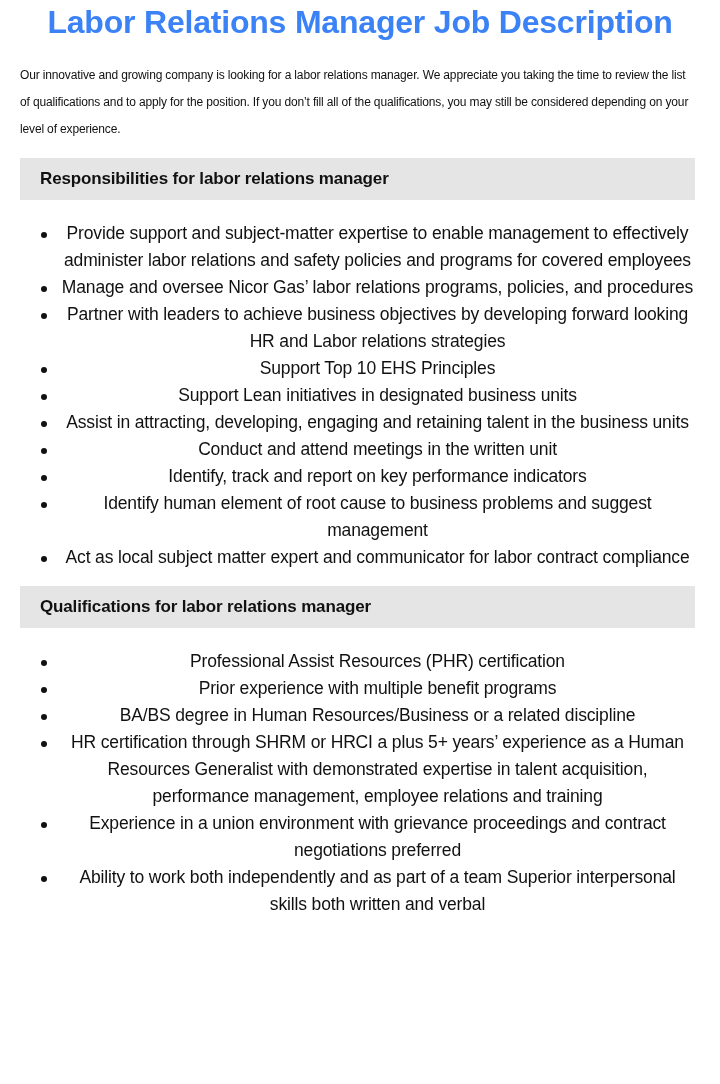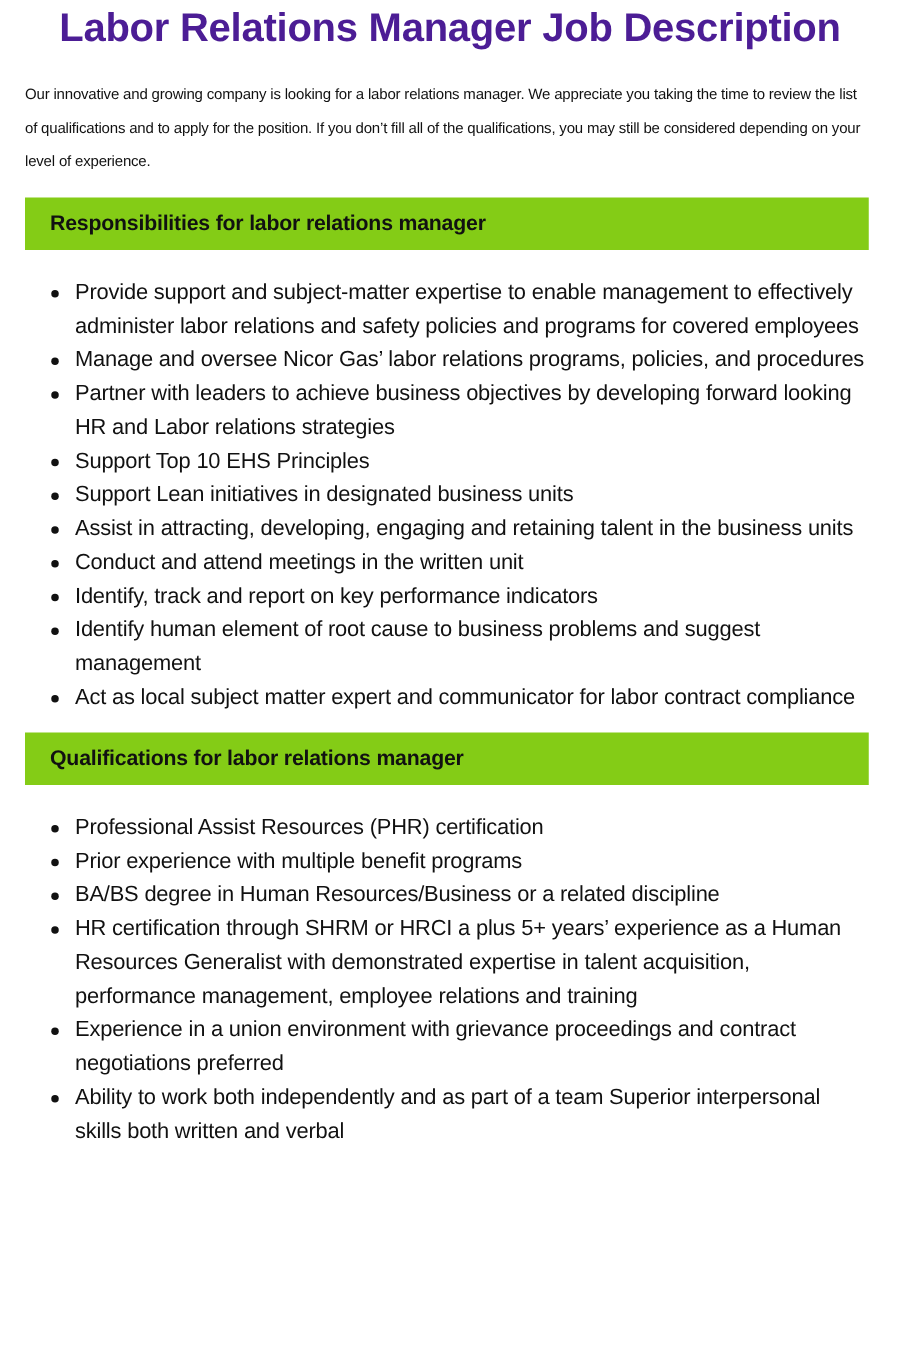--- a/index.html
+++ b/index.html
@@ -19,48 +19,49 @@
     }
     h1.title {
       margin: 0;
       padding-top: 2px;
       height: 44px;
       line-height: 40px;
       text-align: center;
       font-size: 32px;
       font-weight: 700;
       letter-spacing: -0.2px;
-      color: #4c1d95;
+      color: #3b82f6;
       margin-left: -20px;
       margin-right: -25px;
     }
     .intro {
       margin: 16px 0 0 0;
       font-size: 12px;
       line-height: 27px;
       letter-spacing: -0.15px;
     }
     .section-header {
       margin-top: 15px;
-      background: #84cc16;
+      background: #e5e5e5;
       height: 42px;
       display: flex;
       align-items: center;
       padding-left: 20px;
       font-size: 17px;
       font-weight: 700;
       letter-spacing: -0.15px;
       color: #111111;
     }
     .section-header.qual {
     }
     ul.items {
       margin: 0;
       padding: 0;
       list-style: none;
+      text-align: center;
     }
     ul.items.resp {
       margin-top: 20px;
     }
     ul.items.qual {
       margin-top: 20px;
     }
     ul.items li {
       position: relative;
       padding-left: 40px;

